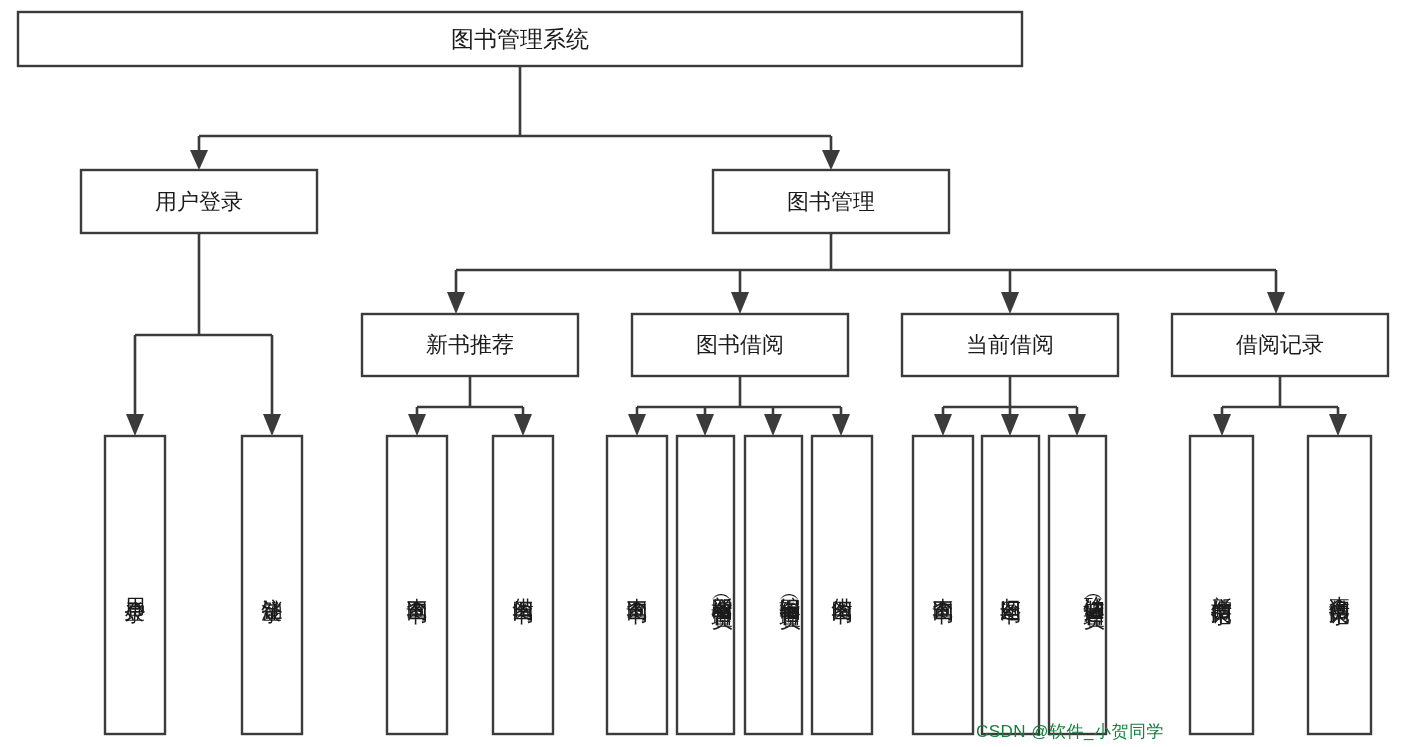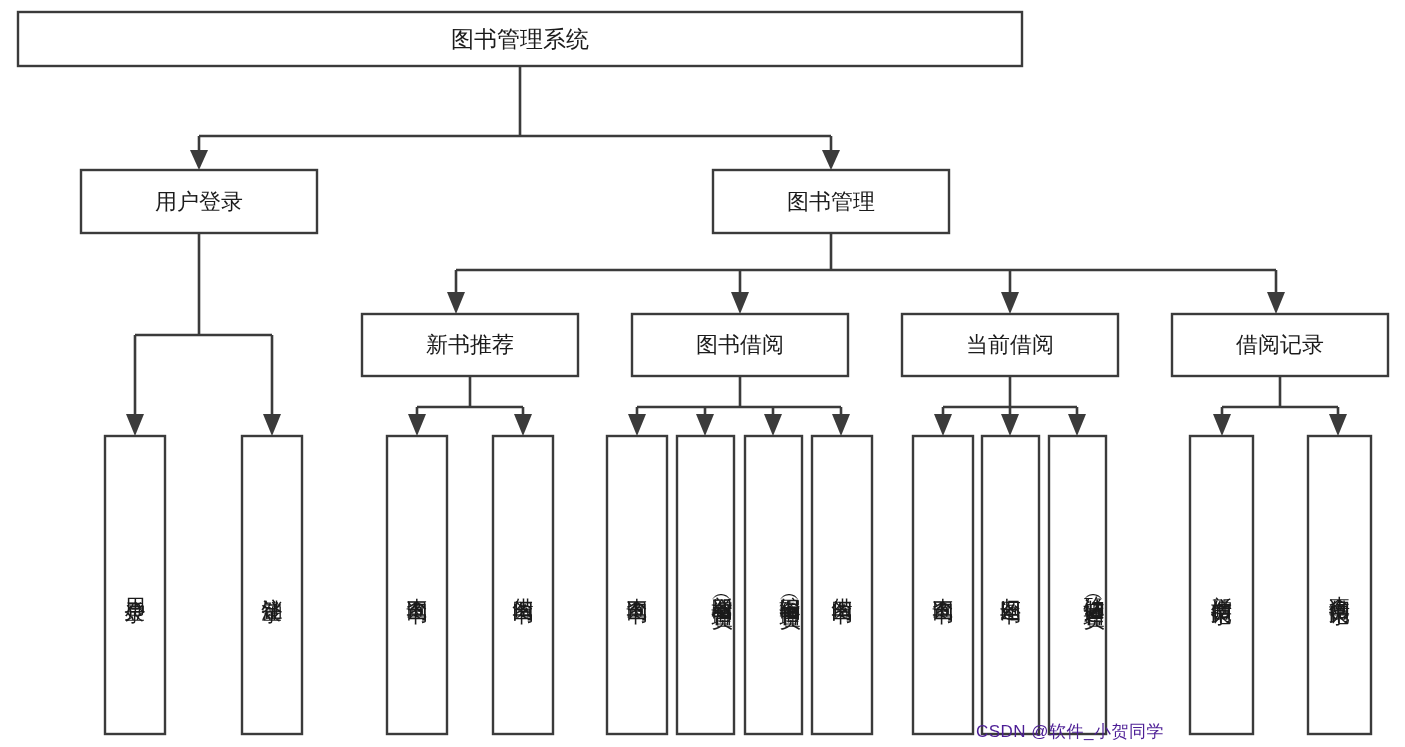--- a/index.html
+++ b/index.html
@@ -69,21 +69,21 @@
     color: #1b1b1b;
     white-space: nowrap;
     pointer-events: none;
   }
   .watermark {
     position: absolute;
     right: 8px;
     bottom: 4px;
     font-family: "Liberation Sans", "DejaVu Sans", sans-serif;
     font-size: 17px;
-    color: #4c1d95;
+    color: #15803d;
     letter-spacing: 0.5px;
     white-space: nowrap;
   }
 </style>
 </head>
 <body>
 
 <div id="diagram-root">
 
   <svg class="flow" viewBox="0 0 1405 747">

